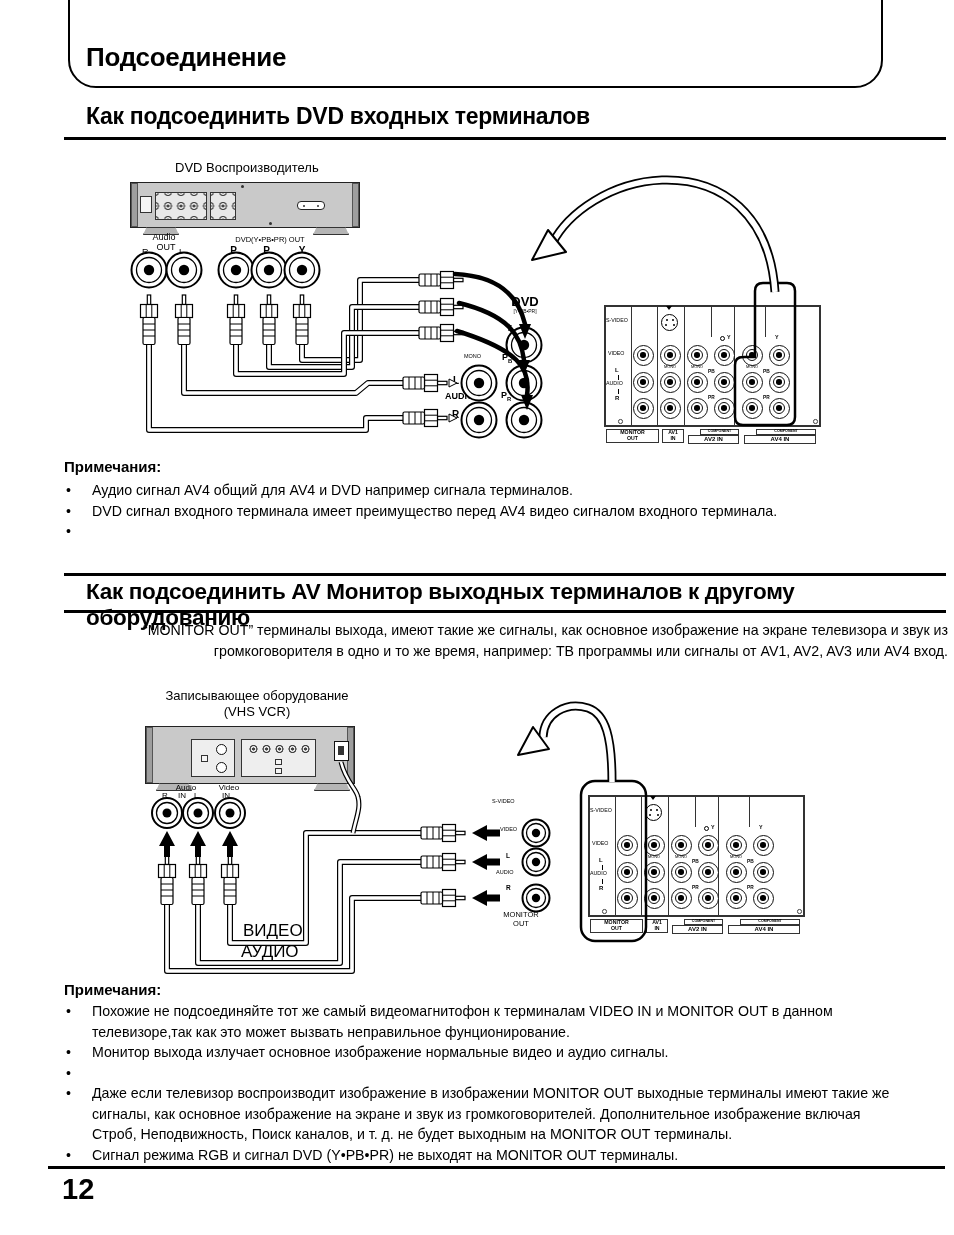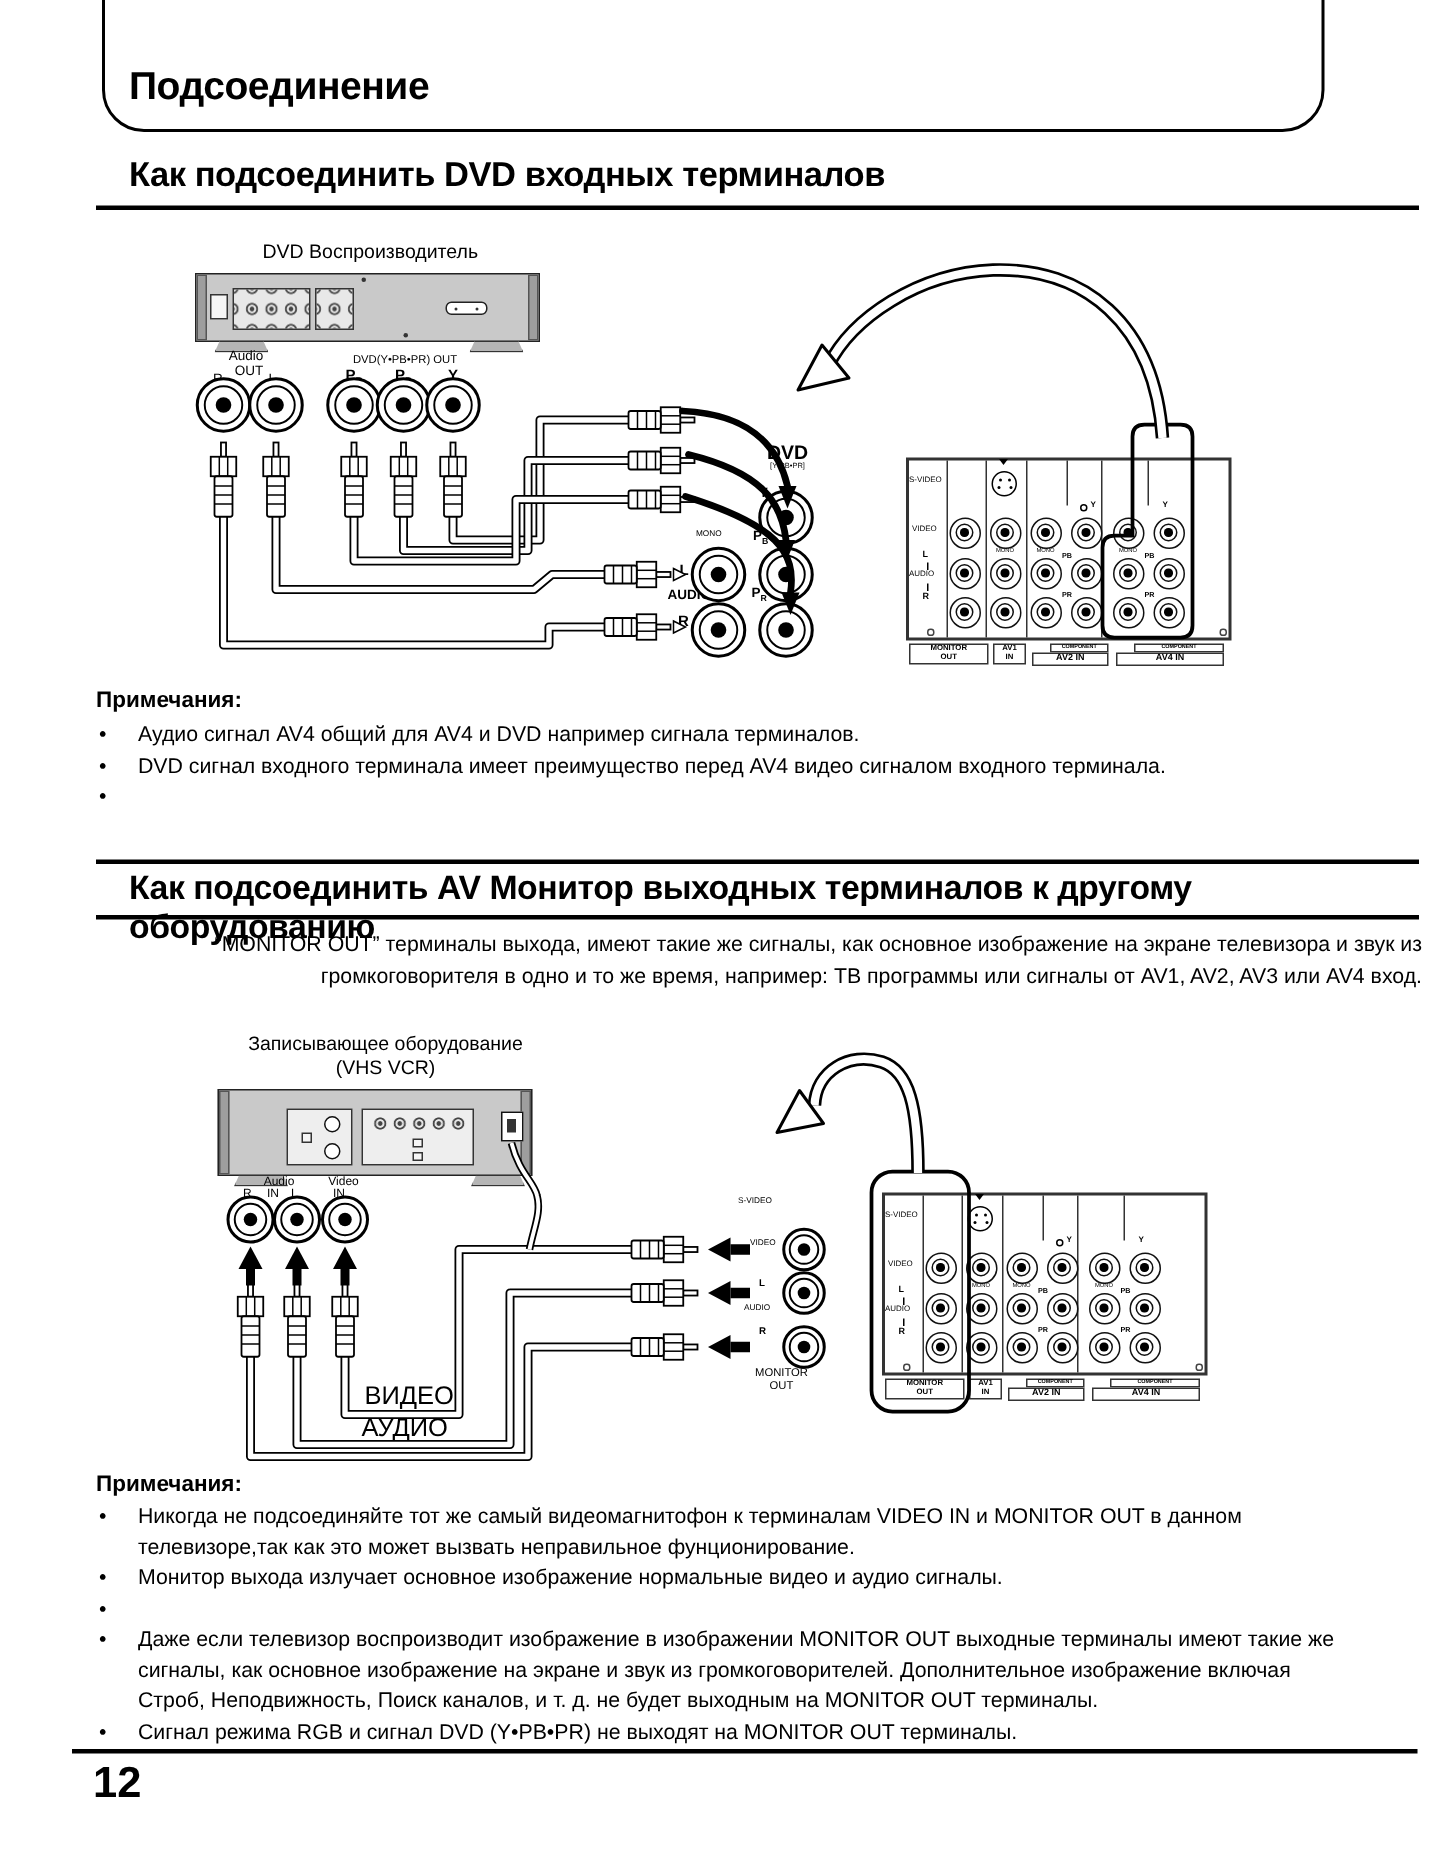--- a/index.html
+++ b/index.html
@@ -465,21 +465,21 @@
   <div class="lbl" style="left:506px;top:853px;font-size:6.5px;font-weight:700;">L</div>
   <div class="lbl" style="left:496px;top:870px;font-size:5.5px;">AUDIO</div>
   <div class="lbl" style="left:506px;top:885px;font-size:6.5px;font-weight:700;">R</div>
   <div class="lbl c" style="left:521px;top:911px;font-size:7.5px;">MONITOR</div>
   <div class="lbl c" style="left:521px;top:920px;font-size:7.5px;">OUT</div>
 
   <div class="lbl" style="left:64px;top:982px;font-size:15px;font-weight:700;">Примечания:</div>
   <div class="notes-list" style="left:66px;top:1001px;width:856px;">
       <div class="note-item">
         <span class="bullet">•</span>
-        <span class="note-text">Никогда не подсоединяйте тот же самый видеомагнитофон к терминалам VIDEO IN и MONITOR OUT в данном телевизоре,так как это может вызвать неправильное фунционирование.</span>
+        <span class="note-text">Похожие не подсоединяйте тот же самый видеомагнитофон к терминалам VIDEO IN и MONITOR OUT в данном телевизоре,так как это может вызвать неправильное фунционирование.</span>
       </div>
       <div class="note-item">
         <span class="bullet">•</span>
         <span class="note-text">Монитор выхода излучает основное изображение нормальные видео и аудио сигналы.</span>
       </div>
       <div class="note-item">
         <span class="bullet">•</span>
       </div>
       <div class="note-item">
         <span class="bullet">•</span>

